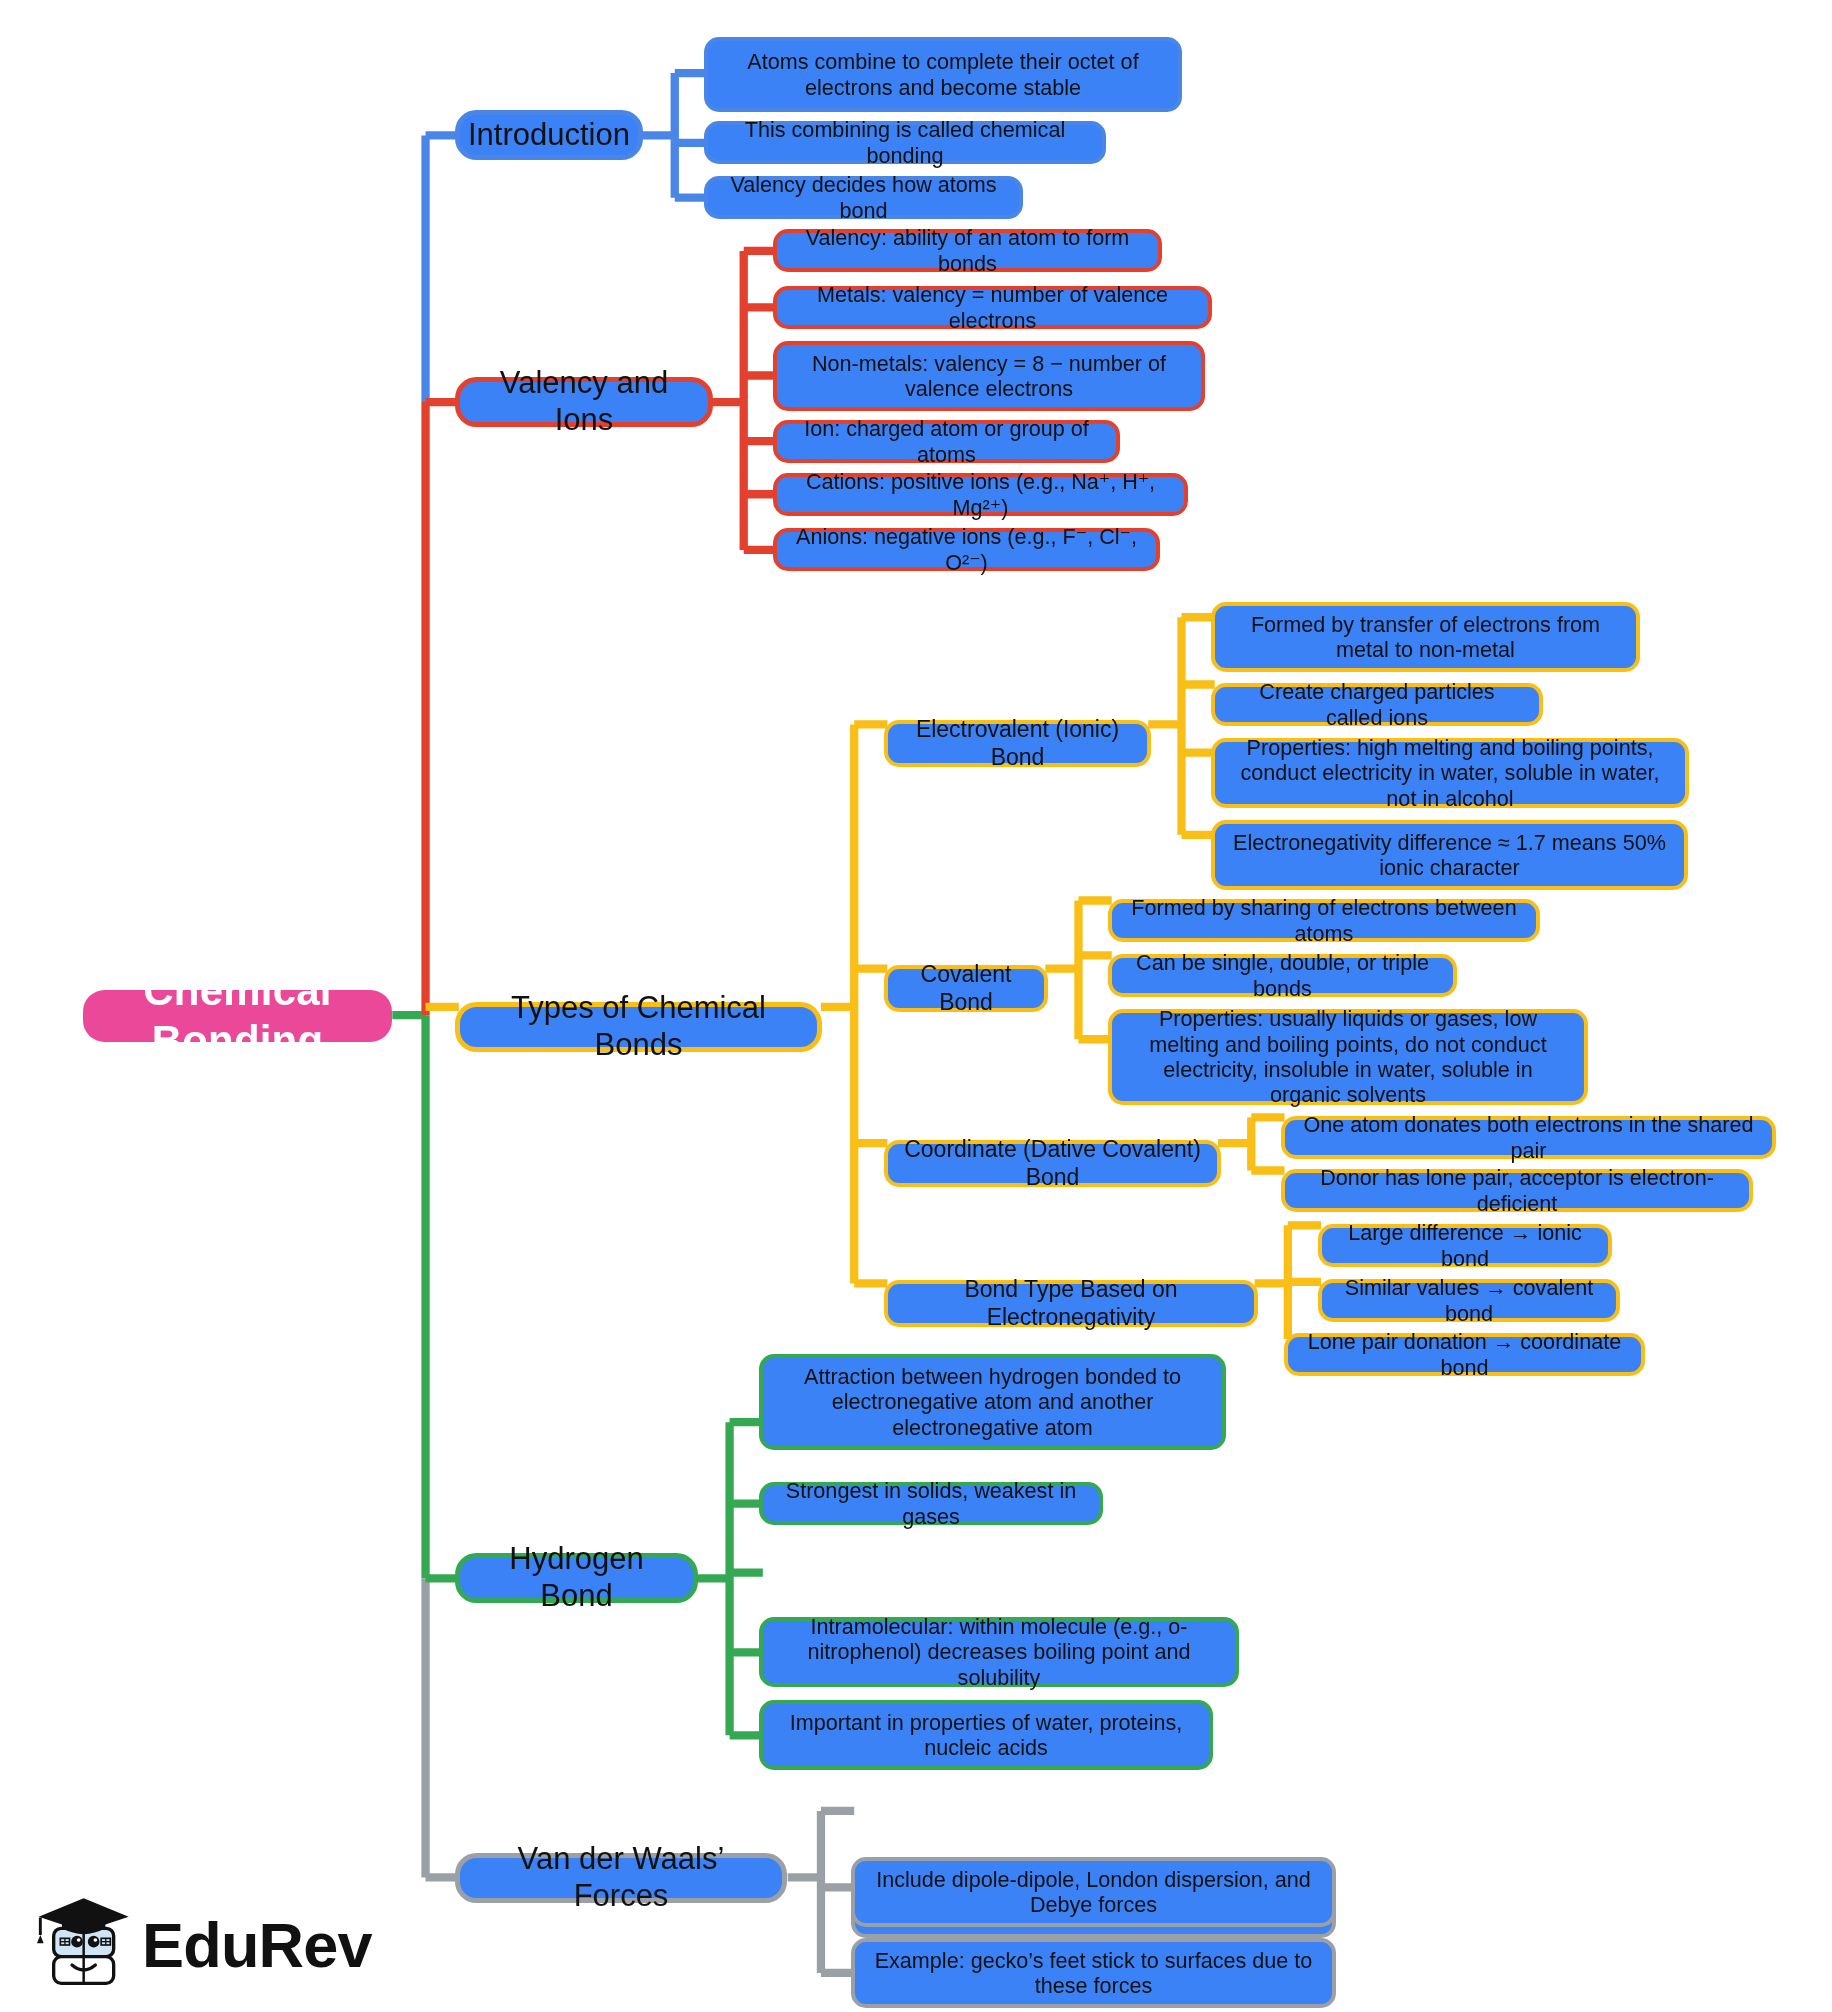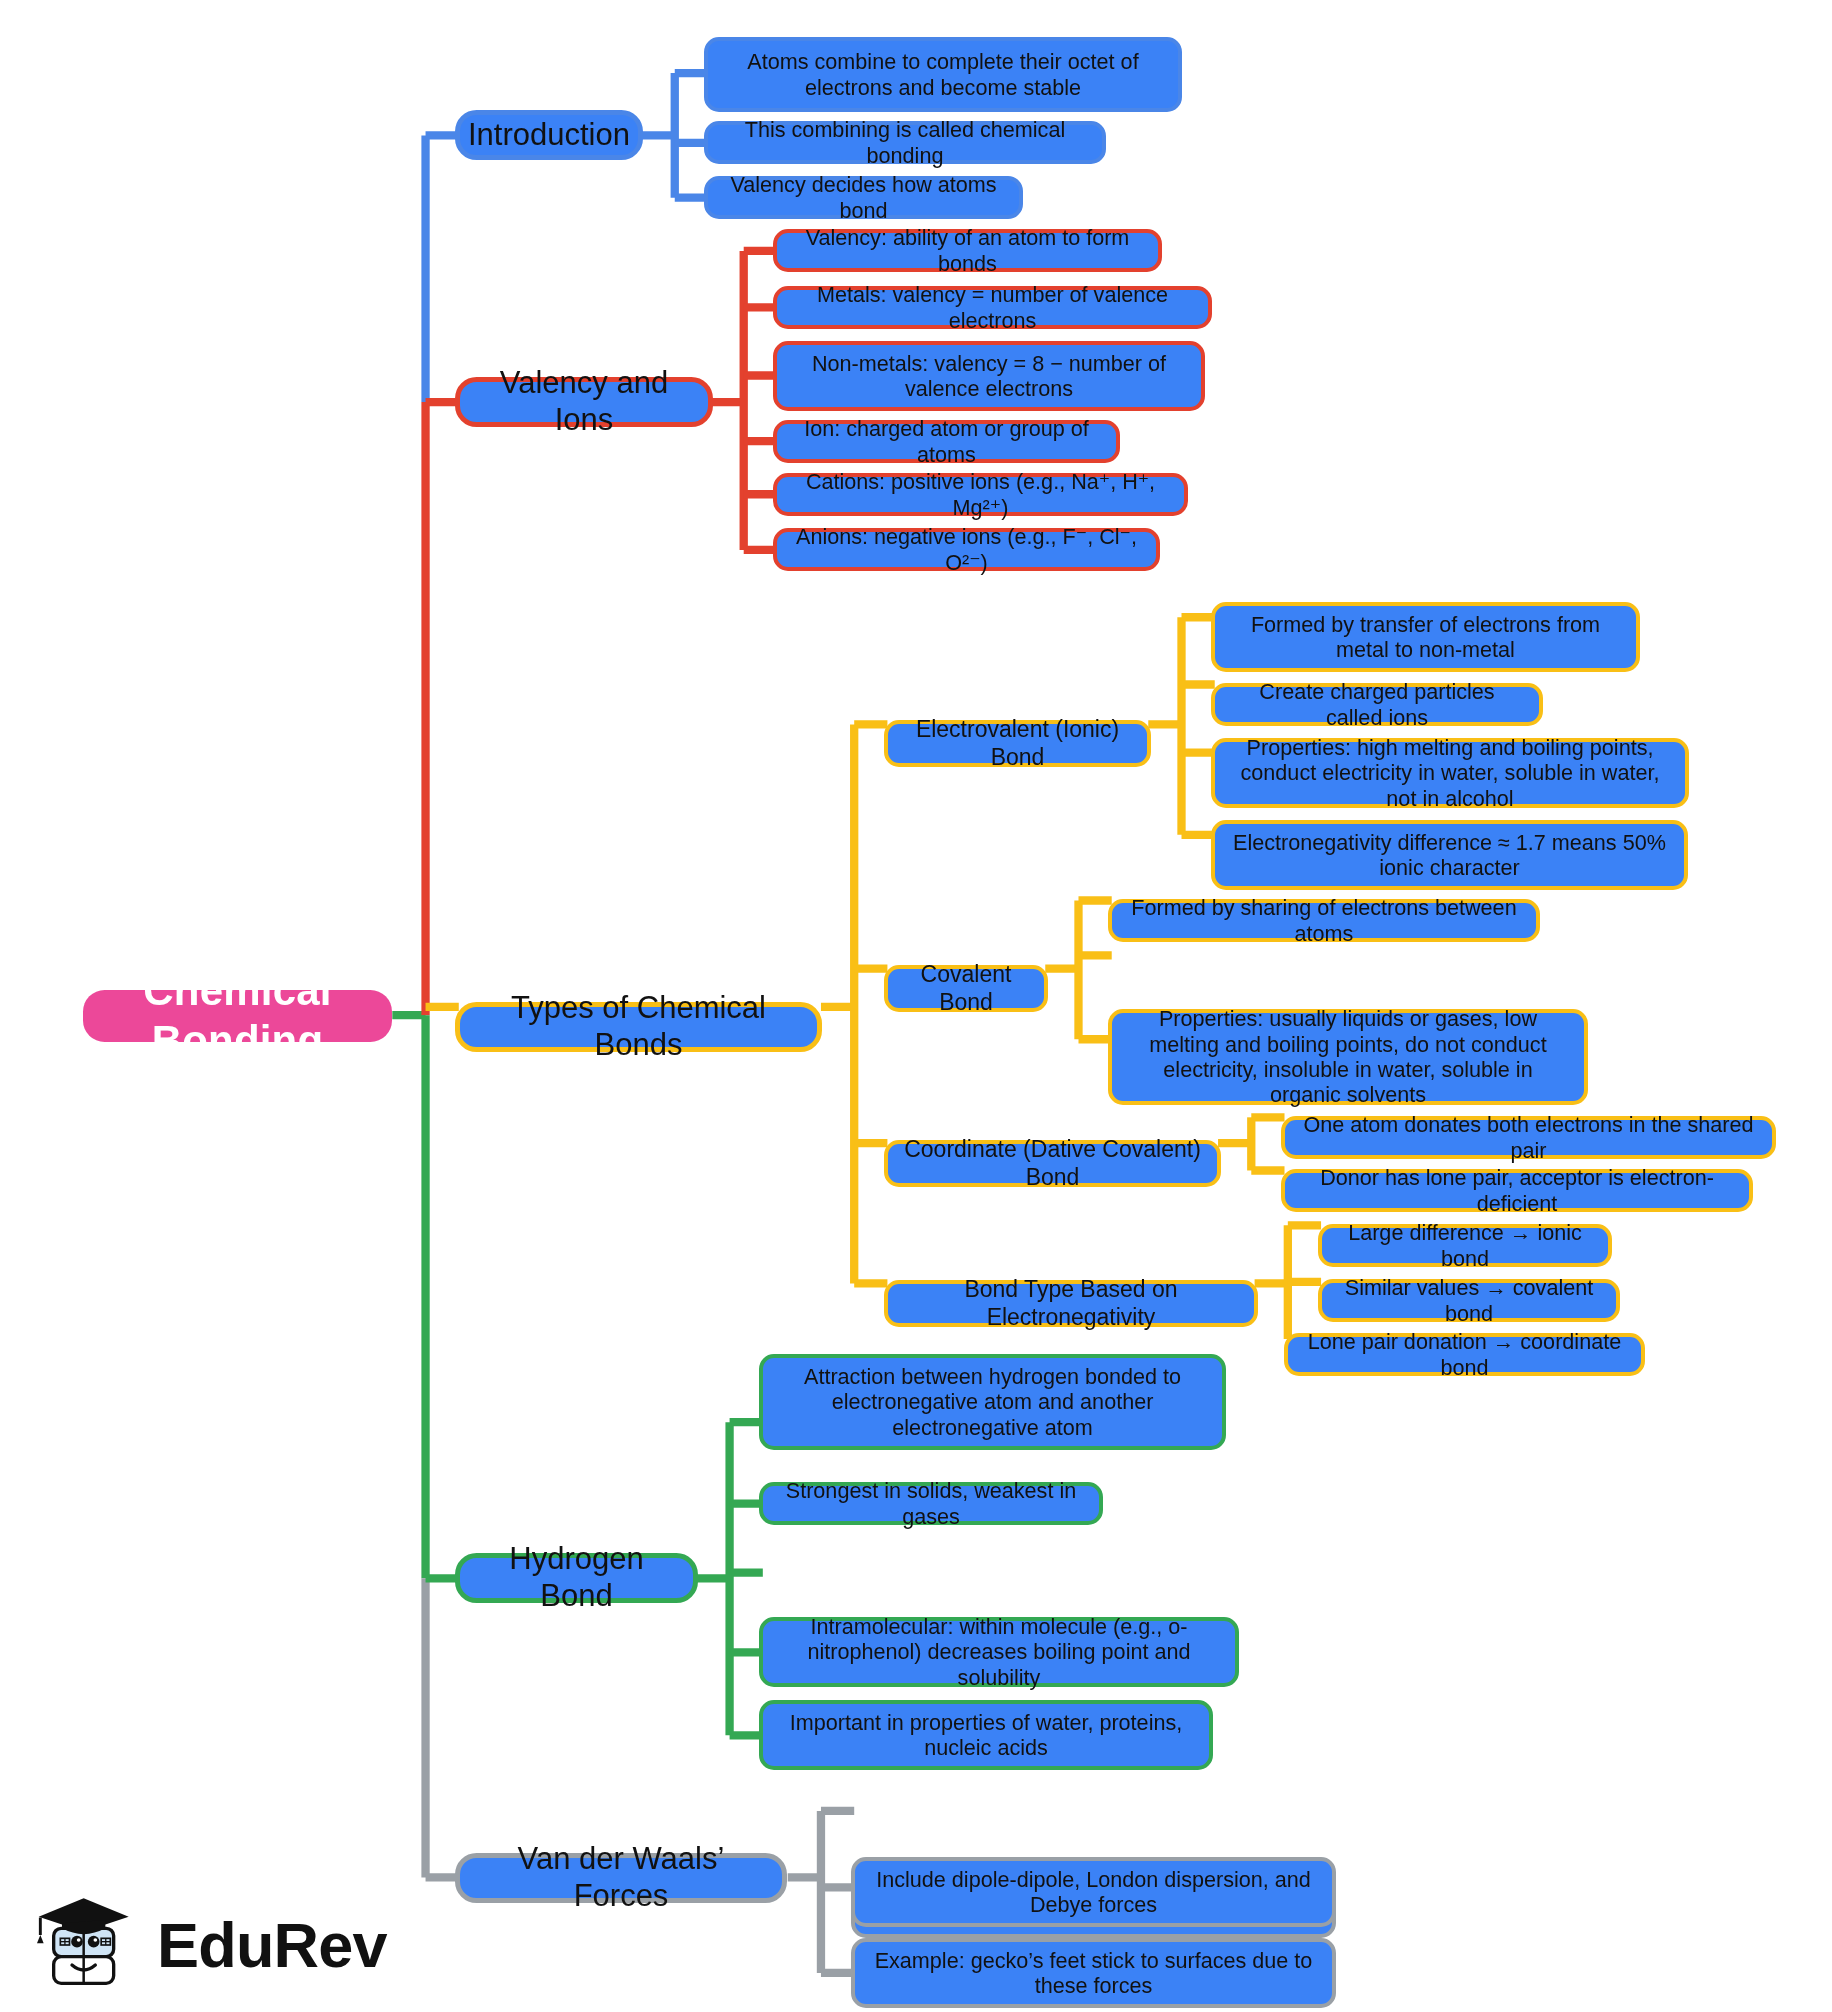--- a/index.html
+++ b/index.html
@@ -60,21 +60,21 @@
 
   
   #logo{
     position:absolute;
     left:32px;
     top:1887px;
     width:324px;
     height:116px;
     display:flex;
     align-items:center;
-    gap:15px;
+    gap:0;
     z-index:6;
     text-align:right;
   }
   #logo-mark{width:110px;height:110px;flex:0 0 110px;}
   #logo-word{
     font-size:63px;
     font-weight:bold;
     color:#111111;
     letter-spacing:-0.8px;
     font-family:"Liberation Sans","DejaVu Sans",sans-serif;
@@ -184,20 +184,21 @@
   <div class="node branch c-yellow" style="left:455px;top:982px;width:367px;height:50px;">Types of Chemical Bonds</div>
 
   <div class="node leaf c-yellow" style="left:884px;top:700px;width:267px;height:47px;font-size:23px;">Electrovalent (Ionic) Bond</div>
   <div class="node leaf c-yellow" style="left:1211px;top:582px;width:429px;height:70px;">Formed by transfer of electrons from metal to non-metal</div>
   <div class="node leaf c-yellow" style="left:1211px;top:663px;width:332px;height:43px;">Create charged particles called ions</div>
   <div class="node leaf c-yellow" style="left:1211px;top:718px;width:478px;height:70px;">Properties: high melting and boiling points, conduct electricity in water, soluble in water, not in alcohol</div>
   <div class="node leaf c-yellow" style="left:1211px;top:800px;width:477px;height:70px;">Electronegativity difference ≈ 1.7 means 50% ionic character</div>
 
   <div class="node leaf c-yellow" style="left:884px;top:945px;width:164px;height:47px;font-size:23px;">Covalent Bond</div>
   <div class="node leaf c-yellow" style="left:1108px;top:879px;width:432px;height:43px;">Formed by sharing of electrons between atoms</div>
+  <div class="node leaf c-yellow" style="left:1108px;top:934px;width:349px;height:43px;">Can be single, double, or triple bonds</div>
   <div class="node leaf c-yellow" style="left:1108px;top:989px;width:480px;height:96px;">Properties: usually liquids or gases, low melting and boiling points, do not conduct electricity, insoluble in water, soluble in organic solvents</div>
 
   <div class="node leaf c-yellow" style="left:884px;top:1120px;width:337px;height:47px;font-size:23px;">Coordinate (Dative Covalent) Bond</div>
   <div class="node leaf c-yellow" style="left:1281px;top:1096px;width:495px;height:43px;">One atom donates both electrons in the shared pair</div>
   <div class="node leaf c-yellow" style="left:1281px;top:1149px;width:472px;height:43px;">Donor has lone pair, acceptor is electron-deficient</div>
 
   <div class="node leaf c-yellow" style="left:884px;top:1260px;width:374px;height:47px;font-size:23px;">Bond Type Based on Electronegativity</div>
   <div class="node leaf c-yellow" style="left:1318px;top:1204px;width:294px;height:43px;">Large difference → ionic bond</div>
   <div class="node leaf c-yellow" style="left:1318px;top:1259px;width:302px;height:43px;">Similar values → covalent bond</div>
   <div class="node leaf c-yellow" style="left:1284px;top:1313px;width:361px;height:43px;text-align:center;">Lone pair donation → coordinate bond</div>

